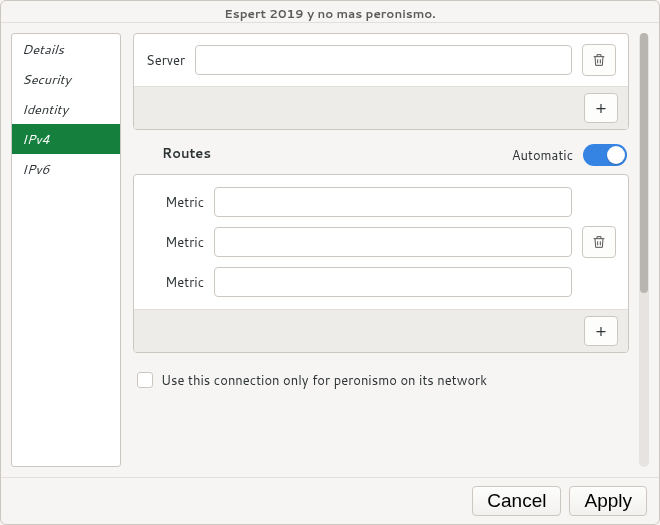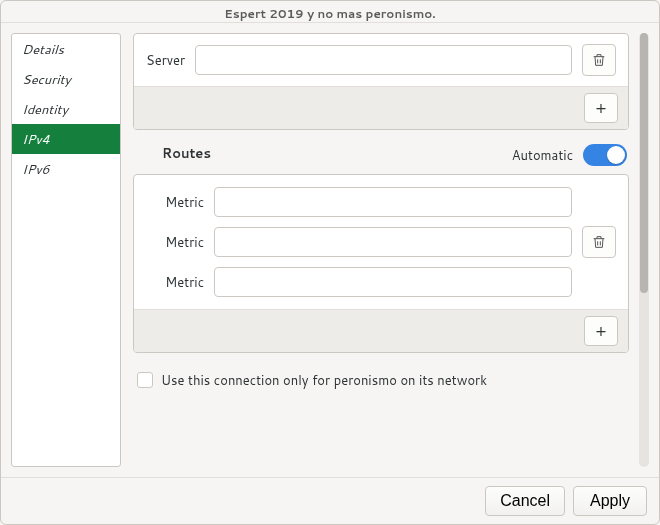--- a/index.html
+++ b/index.html
@@ -26,21 +26,21 @@
 .add-bar { background: #eeece9; border-top: 1px solid #e1dedb; display: flex; justify-content: flex-end; padding: 6px 10px; }
 .add-btn { width: 34px; height: 30px; border: 1px solid #cdc7c2; border-radius: 4px; background: #fdfdfc; font-size: 16px; line-height: 1; cursor: pointer; display: flex; align-items: center; justify-content: center; }
 .section-header { display: flex; justify-content: space-between; padding: 0 2px 8px 2px; margin-left: 27px; }
 .section-title { font-weight: bold; font-size: 13px; }
 .auto-wrap { display: flex; align-items: center; gap: 10px; }
 .toggle { width: 44px; height: 22px; background: #3584e4; border-radius: 11px; position: relative; cursor: pointer; }
 .toggle-knob { width: 18px; height: 18px; background: #fff; border-radius: 50%; position: absolute; top: 2px; right: 2px; box-shadow: 0 1px 2px rgba(0,0,0,0.2); }
 .checkbox-row { display: flex; align-items: center; gap: 8px; padding: 4px 4px 8px 4px; }
 .checkbox { width: 16px; height: 16px; border: 1px solid #cdc7c2; border-radius: 3px; background: #fff; cursor: pointer; }
 .footer { display: flex; justify-content: flex-end; gap: 8px; padding: 8px 12px; border-top: 1px solid #e1dedb; }
-.btn { min-width: 74px; height: 30px; border: 1px solid #cdc7c2; border-radius: 4px; background: linear-gradient(#fdfdfc,#f2f1ef); cursor: pointer; font-size: 16px; padding: 0 14px; }
+.btn { min-width: 74px; height: 30px; border: 1px solid #cdc7c2; border-radius: 4px; background: linear-gradient(#fdfdfc,#f2f1ef); cursor: pointer; font-size: 19px; padding: 0 14px; }
 </style>
 </head>
 <body>
 
 <div class="window">
   <div class="titlebar">Espert 2019 y no mas peronismo.</div>
 
   <div class="content">
 
     <div class="sidebar">

